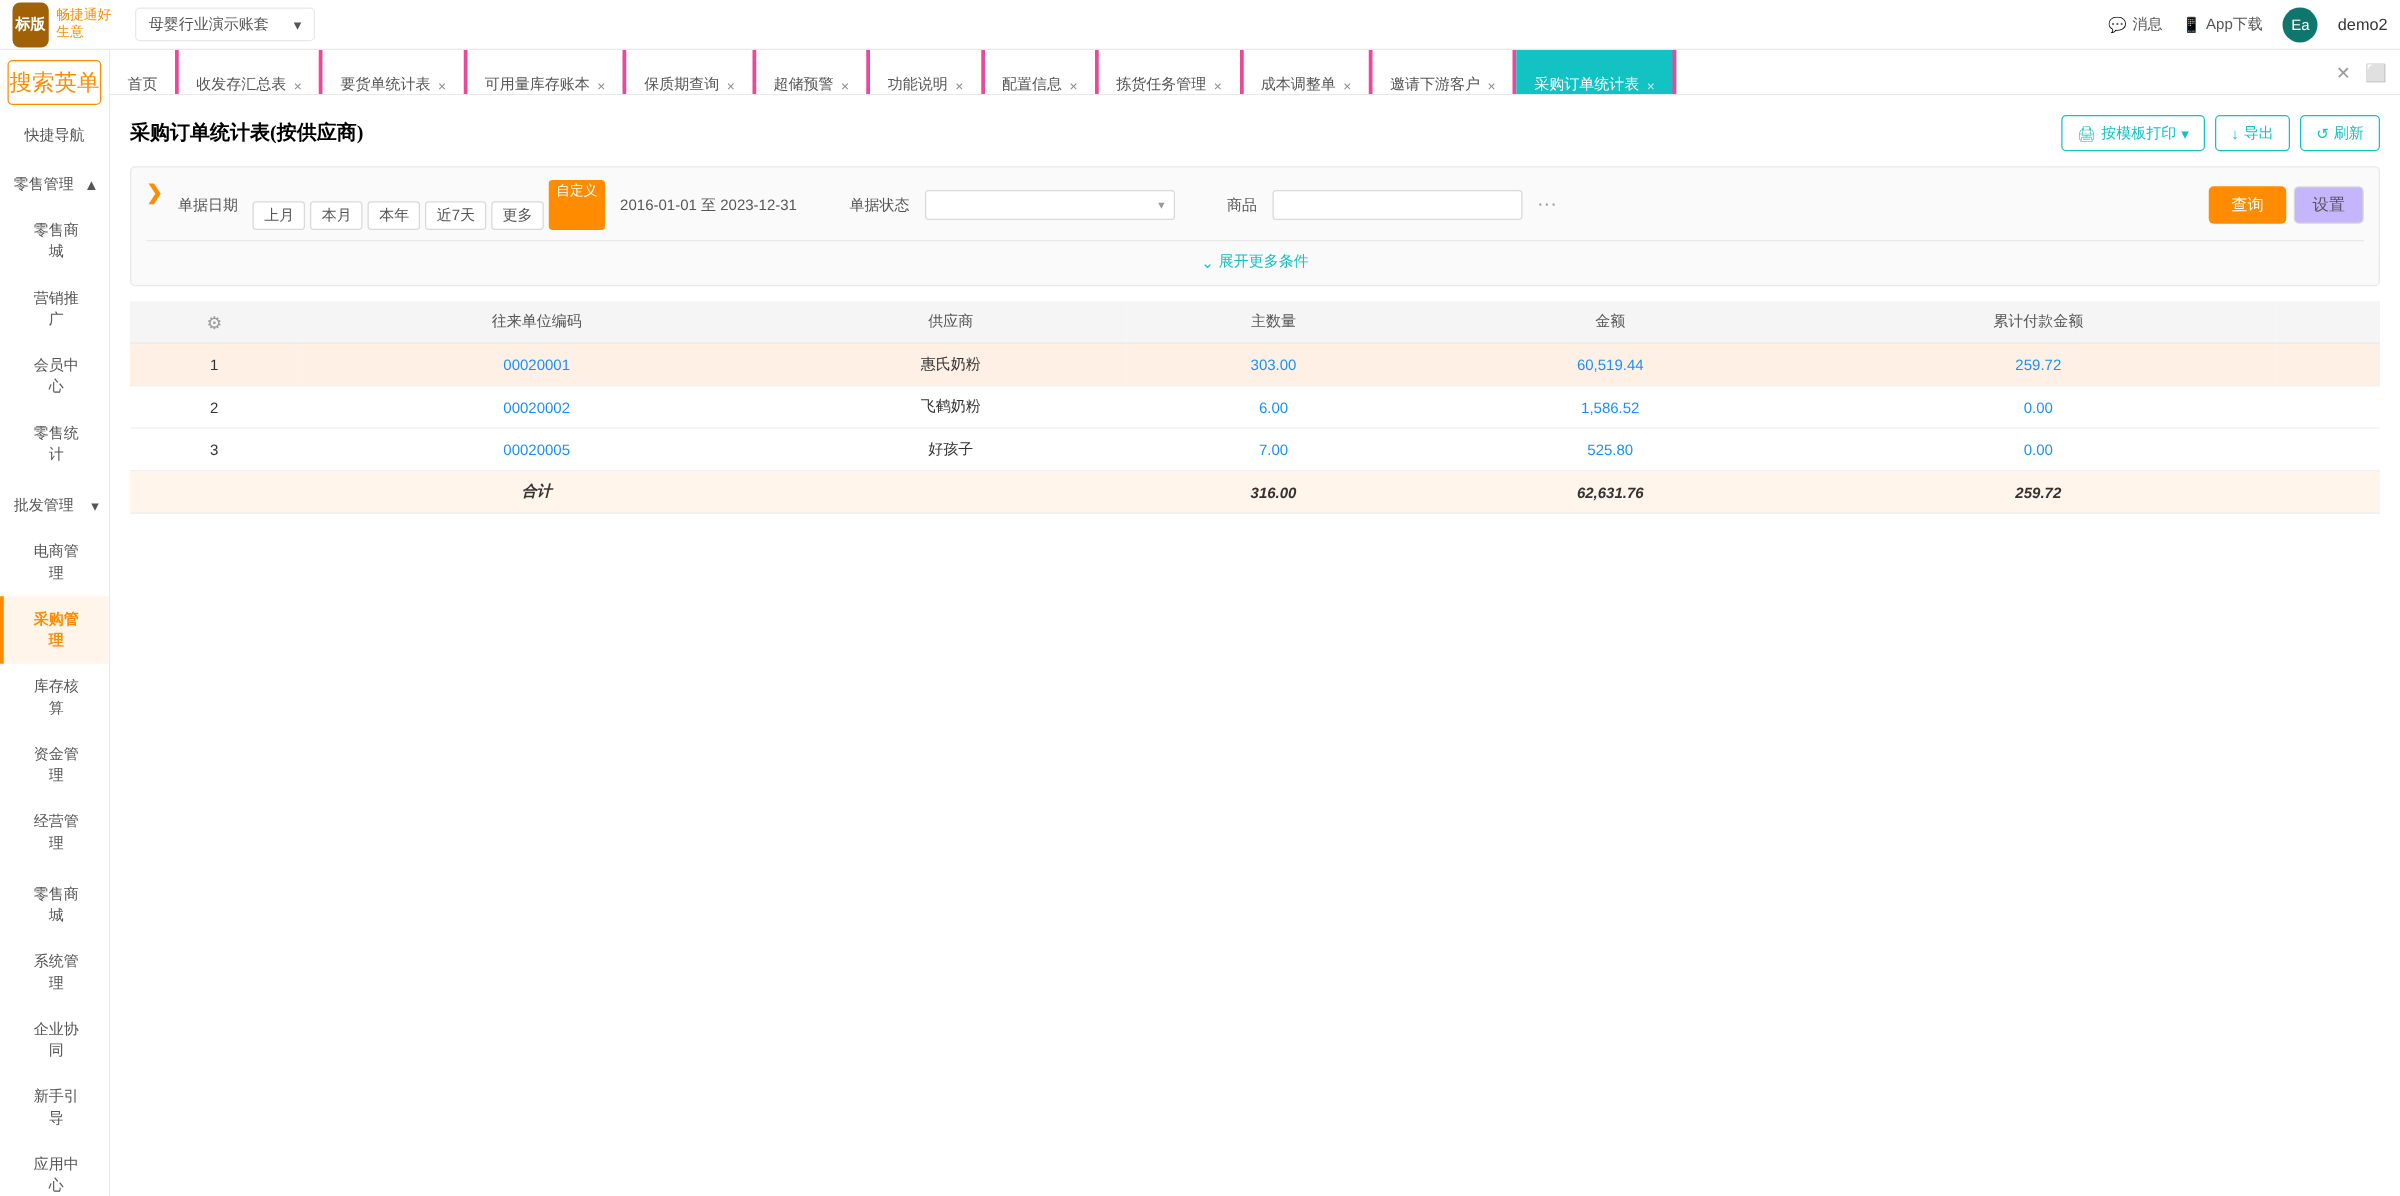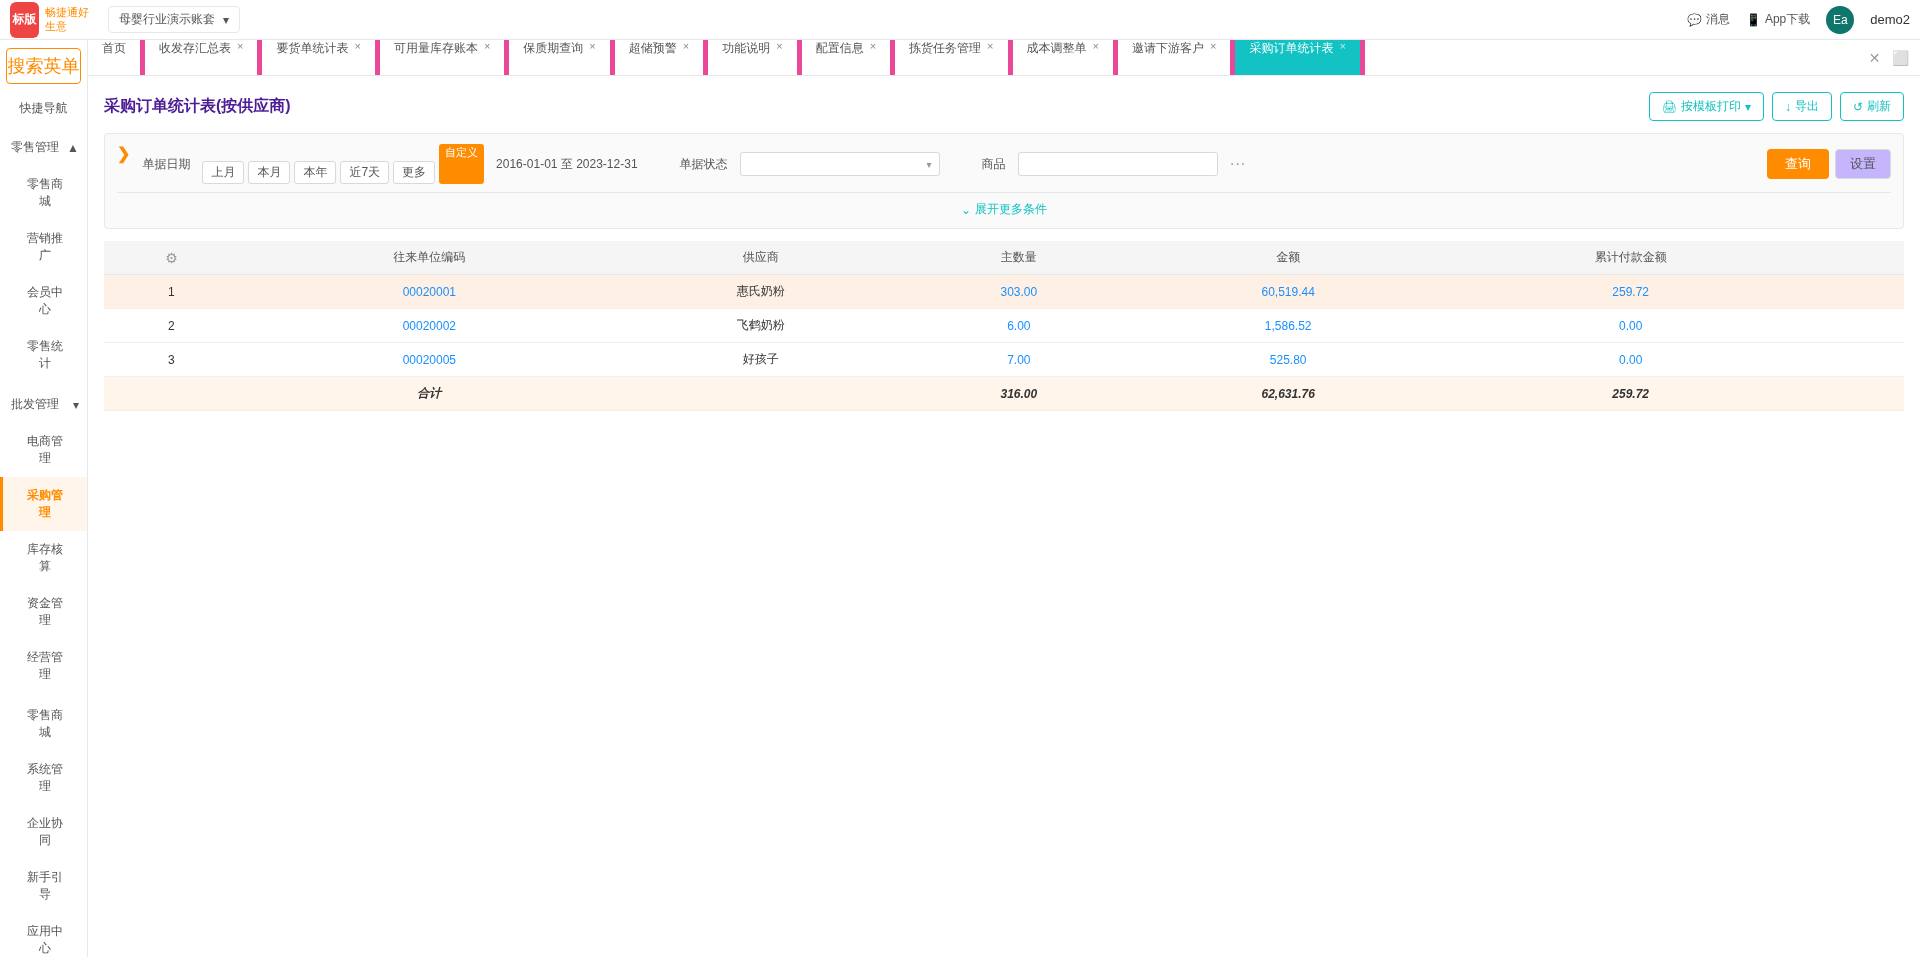--- a/index.html
+++ b/index.html
@@ -1,23 +1,23 @@
 <!DOCTYPE html>
 <html><head>
   <meta charset="utf-8">
   <style>
     * { margin: 0; padding: 0; box-sizing: border-box; }
     body { font-family: 'Microsoft YaHei', Arial, sans-serif; font-size: 13px; background: #f5f5f5; color: #333; width: 1920px; height: 957px; overflow: hidden; }
 
     
     .top-bar { height: 40px; background: #fff; display: flex; align-items: center; padding: 0 10px; border-bottom: 1px solid #e8e8e8; }
     .logo-area { display: flex; align-items: center; gap: 6px; width: 88px; }
-    .logo-icon { width: 36px; height: 36px; background: #ef4444; border-radius: 6px; display: flex; align-items: center; justify-content: center; color: #fff; font-weight: bold; font-size: 12px; }
+    .logo-icon { width: 36px; height: 36px; background: #a16207; border-radius: 6px; display: flex; align-items: center; justify-content: center; color: #fff; font-weight: bold; font-size: 12px; }
     .logo-text { font-size: 11px; color: #ff8c00; line-height: 1.2; }
-    .workspace-selector { display: flex; align-items: center; gap: 8px; padding: 4px 10px; border: 1px solid #e8e8e8; border-radius: 4px; cursor: pointer; color: #555; font-size: 12px; margin-left: 10px; }
+    .workspace-selector { display: flex; align-items: center; gap: 20px; padding: 4px 10px; border: 1px solid #e8e8e8; border-radius: 4px; cursor: pointer; color: #555; font-size: 12px; margin-left: 10px; }
     .top-bar-right { margin-left: auto; display: flex; align-items: center; gap: 16px; }
     .top-bar-btn { display: flex; align-items: center; gap: 4px; color: #555; font-size: 12px; cursor: pointer; }
     .avatar { width: 28px; height: 28px; border-radius: 50%; background: #0f766e; display: flex; align-items: center; justify-content: center; color: #fff; font-size: 12px; }
 
     
     .main-layout { display: flex; height: calc(957px - 40px); }
 
     
     .sidebar { width: 88px; background: #fff; border-right: 1px solid #e8e8e8; display: flex; flex-direction: column; overflow-y: auto; }
     .sidebar-search { padding: 8px 6px; }
@@ -26,34 +26,34 @@
     .sidebar-divider { height: 1px; background: #e8e8e8; margin: 2px 8px; }
     .sidebar-item { padding: 10px 22px; text-align: center; font-size: 12px; color: #555; cursor: pointer; border-left: 3px solid transparent; }
     .sidebar-item.active { background: #fff5eb; color: #ff8c00; border-left-color: #ff8c00; font-weight: bold; }
     .sidebar-item.has-sub { display: flex; align-items: center; justify-content: space-between; padding: 10px 8px; }
 
     
     .content-area { flex: 1; display: flex; flex-direction: column; overflow: hidden; }
 
     
     .tab-bar { background: #fff; border-bottom: 1px solid #e8e8e8; display: flex; align-items: center; overflow-x: auto; height: 36px; }
-    .tab-item { padding: 0 14px; height: 36px; display: flex; align-items: flex-start; gap: 6px; font-size: 12px; color: #555; cursor: pointer; white-space: nowrap; border-right: 5px solid #ec4899; flex-shrink: 0; }
+    .tab-item { padding: 0 14px; height: 36px; display: flex; align-items: flex-end; gap: 6px; font-size: 12px; color: #555; cursor: pointer; white-space: nowrap; border-right: 3px solid #ec4899; flex-shrink: 0; }
     .tab-item.home { background: #fff; color: #555; }
     .tab-item.active { background: #13c2c2; color: #fff; }
     .tab-item .tab-close { font-size: 11px; opacity: 0.7; cursor: pointer; }
     .tab-bar-actions { margin-left: auto; display: flex; align-items: center; gap: 4px; padding-right: 6px; }
     .tab-action-btn { background: none; border: none; cursor: pointer; color: #999; font-size: 14px; padding: 2px 4px; }
 
     
     .page-content { flex: 1; overflow: auto; padding: 0; background: #f5f5f5; }
     .page-inner { background: #fff; margin: 0; padding: 16px; min-height: 100%; }
 
     
     .page-header { display: flex; align-items: center; justify-content: space-between; margin-bottom: 12px; }
-    .page-title { font-size: 16px; font-weight: bold; color: #4c1d95; }
+    .page-title { font-size: 16px; font-weight: bold; color: #000000; font-family: Liberation Serif, serif; }
     .header-actions { display: flex; align-items: center; gap: 8px; }
     .btn-print { display: flex; align-items: center; gap: 4px; padding: 5px 12px; border: 1px solid #13c2c2; color: #13c2c2; background: #fff; border-radius: 4px; cursor: pointer; font-size: 12px; }
     .btn-export { display: flex; align-items: center; gap: 4px; padding: 5px 12px; border: 1px solid #13c2c2; color: #13c2c2; background: #fff; border-radius: 4px; cursor: pointer; font-size: 12px; }
     .btn-refresh { display: flex; align-items: center; gap: 4px; padding: 5px 12px; border: 1px solid #13c2c2; color: #13c2c2; background: #fff; border-radius: 4px; cursor: pointer; font-size: 12px; }
 
     
     .filter-area { background: #fafafa; border: 1px solid #e8e8e8; border-radius: 4px; padding: 10px 12px; margin-bottom: 12px; }
     .filter-row { display: flex; align-items: center; gap: 12px; flex-wrap: wrap; }
     .filter-label { font-size: 12px; color: #555; white-space: nowrap; }
     .filter-date-btns { display: flex; gap: 4px; }

